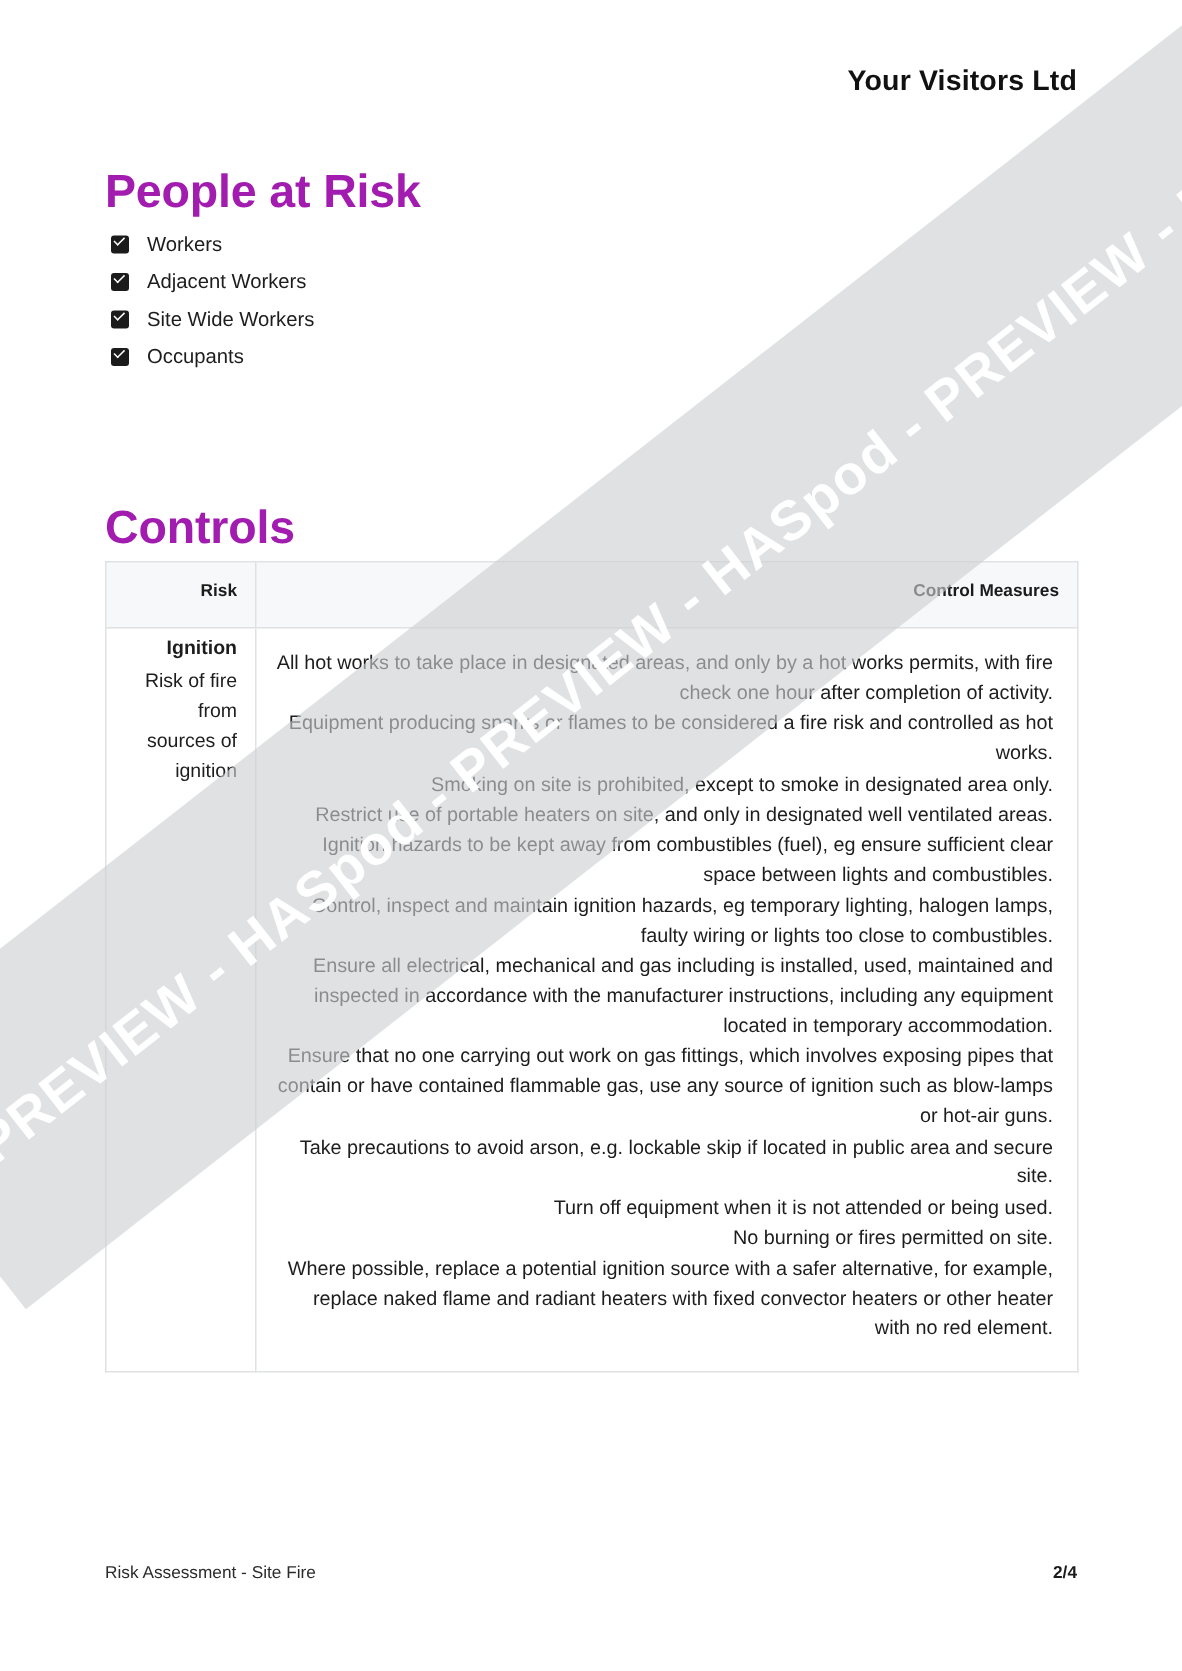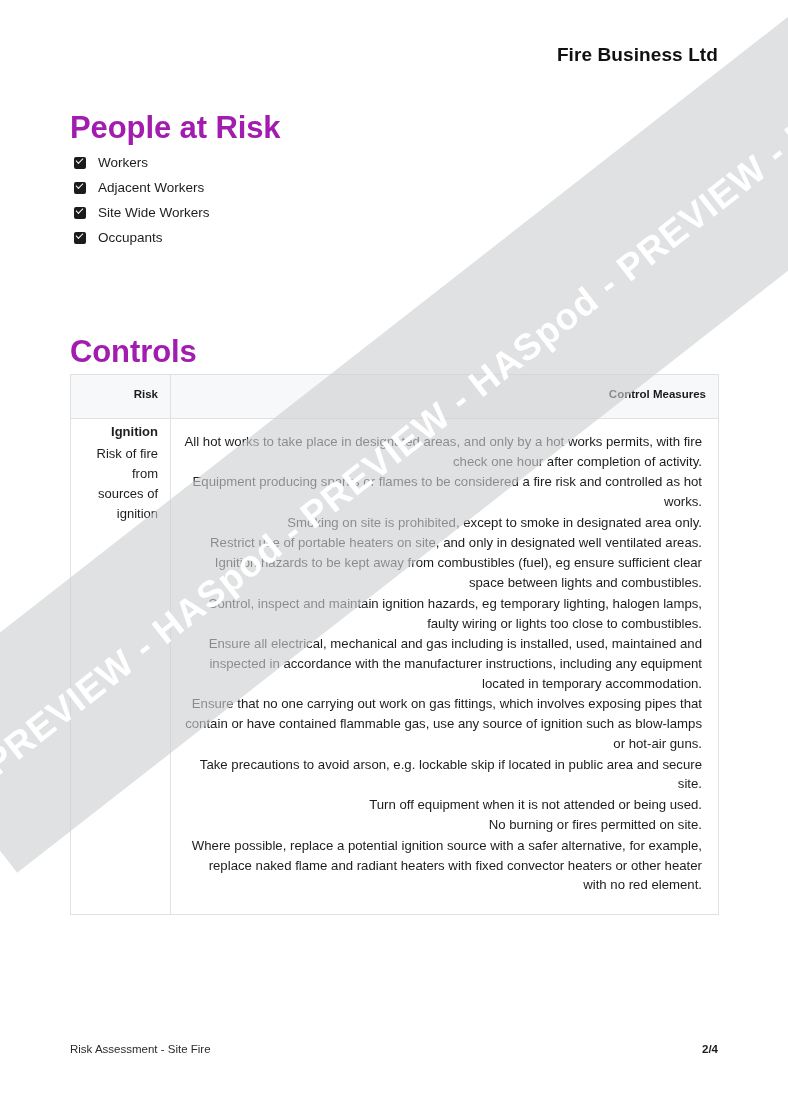--- a/index.html
+++ b/index.html
@@ -168,21 +168,21 @@
     color: #ffffff;
     letter-spacing: 1px;
   }
 </style>
 </head>
 <body>
 
 <div class="page">
   <div class="content">
 
-    <div class="brand">Fire Business Ltd</div>
+    <div class="brand">Your Visitors Ltd</div>
 
     <h1 class="section-title" id="title-people">People at Risk</h1>
 
     <div class="checklist">
       <div class="check-row">
         <span class="checkbox"></span>
         <span class="check-label">Workers</span>
       </div>
       <div class="check-row">
         <span class="checkbox"></span>

